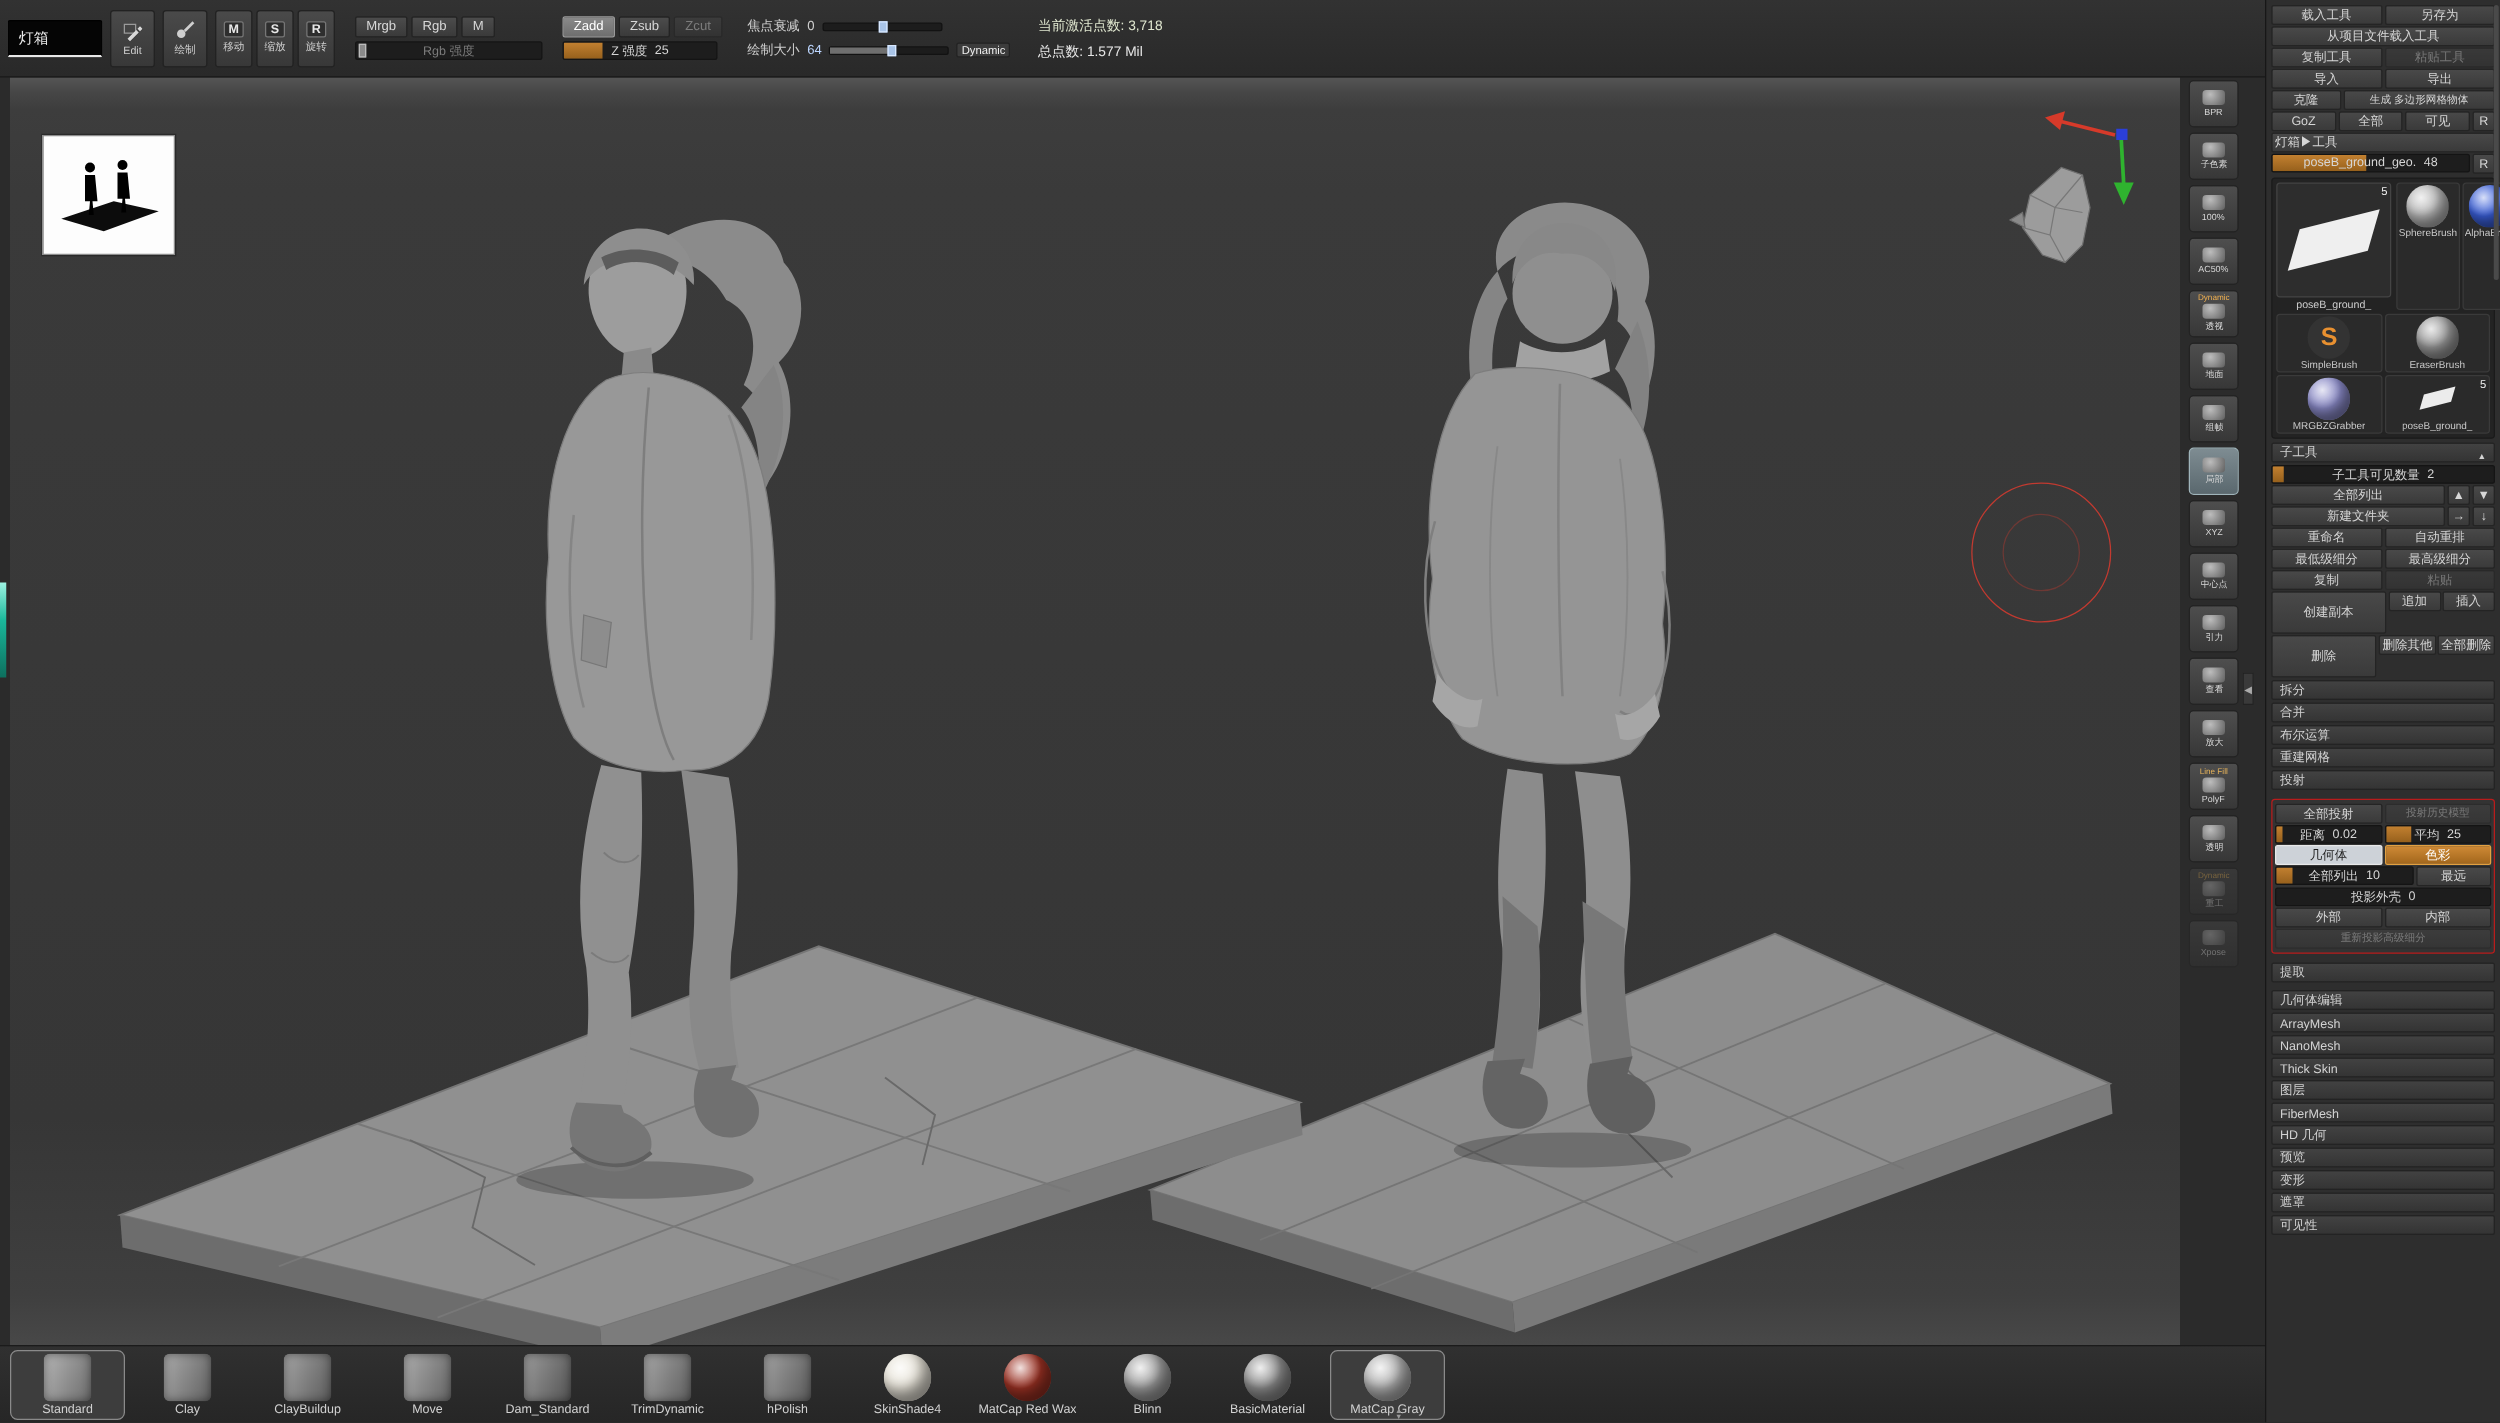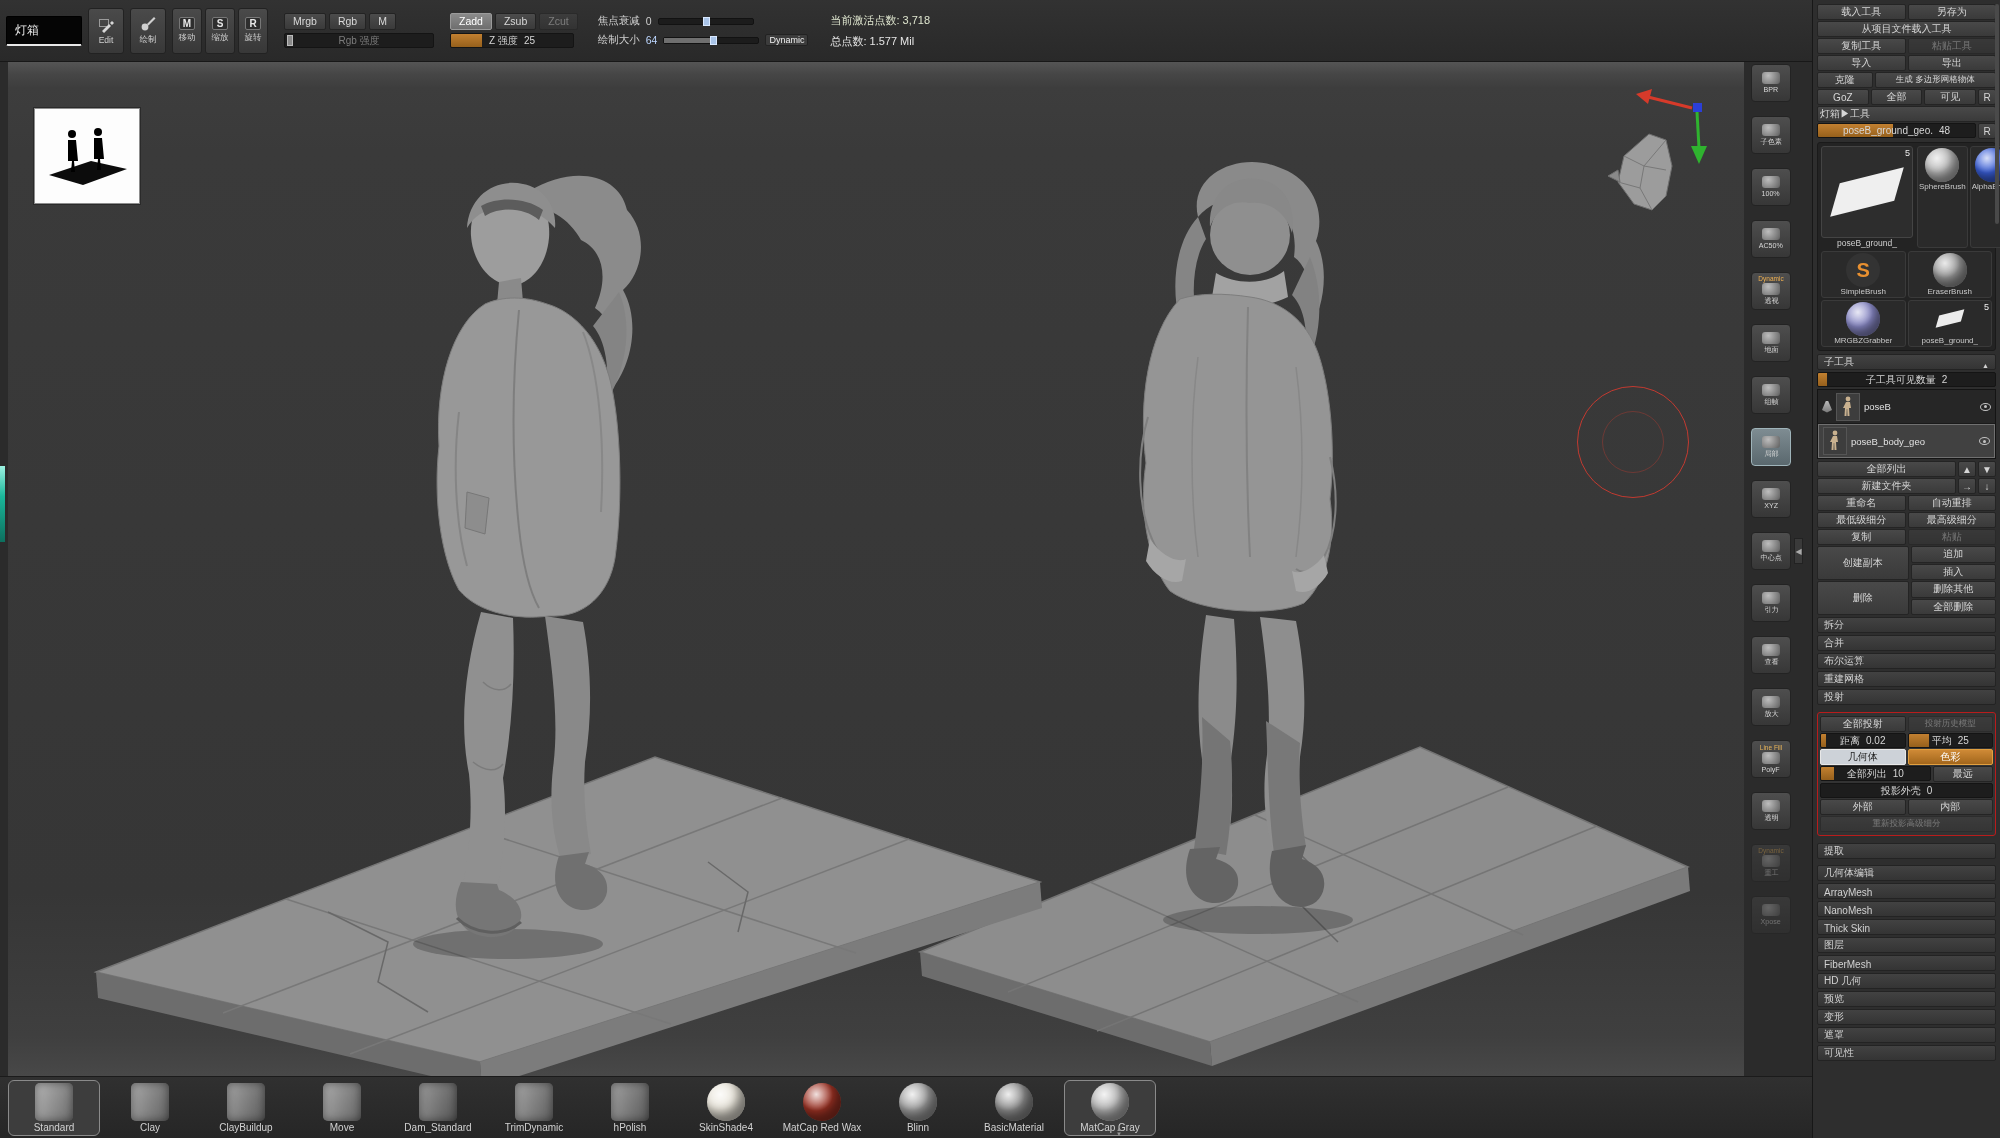--- a/index.html
+++ b/index.html
@@ -34,39 +34,39 @@
 
 #canvas{position:absolute;left:8px;top:62px;width:1736px;height:1014px;background:linear-gradient(180deg,#555 0,#464646 12px,#3d3d3d 26px,#3a3a3a 90px,#363636 82%,#3f3f3f 96%,#484848 100%);overflow:hidden}
 #nav-thumb{position:absolute;left:26px;top:46px;width:106px;height:96px;background:#fdfdfd;border:1px solid #8d8d8d;box-shadow:0 0 0 1px #2a2a2a}
 #cursor{position:absolute;left:1569px;top:324px;width:112px;height:112px;border:1.6px solid #c23a30;border-radius:50%}
 #cursor::after{content:"";position:absolute;left:24px;top:24px;right:24px;bottom:24px;border:1px solid rgba(194,58,48,.38);border-radius:50%}
 #gizmo{position:absolute;left:1626px;top:22px}
 #headpreview{position:absolute;left:1596px;top:64px}
 #divider-handle{position:absolute;left:1794px;top:538px;width:9px;height:26px;background:#3a3a3a;border:1px solid #222;color:#aaa;font-size:8px;display:flex;align-items:center;justify-content:center}
 #accent-strip{position:absolute;left:0;top:466px;width:5px;height:76px;background:linear-gradient(#9df2e2,#1ab79a 40%,#0d6f5e)}
 
-#shelf{position:absolute;left:1748px;top:64px;width:46px;display:flex;flex-direction:column;gap:14px;align-items:center}
+#shelf{position:absolute;left:1748px;top:64px;width:46px;display:flex;flex-direction:column;gap:4px;align-items:center}
 .shelf-item{width:40px;height:38px;background:linear-gradient(#4e4e4e,#373737);border:1px solid #232323;border-radius:4px;display:flex;flex-direction:column;align-items:center;justify-content:center;gap:1px}
 .shelf-item.active{background:linear-gradient(#7e8c92,#5a686e);border-color:#9fb4ba}
 .shelf-item.dim{opacity:.4}
 .shelf-item .stag{font-size:6.5px;color:#e8b45a;line-height:6px}
 .shelf-item .stag.accent{color:#f0b050}
 .shelf-item .sicon{width:18px;height:12px;border-radius:3px;background:radial-gradient(circle at 35% 30%,#bdbdbd,#5e5e5e)}
 .shelf-item .slabel{font-size:7.5px;color:#d8d8d8;white-space:nowrap;transform:scale(.95)}
 
 #panel{position:absolute;left:1812px;top:0;width:188px;height:1138px;background:#2e2e2e;border-left:1px solid #171717;overflow:hidden;padding-top:3px}
 .prow{display:flex;gap:2px;margin:1px 4px}
 .btn{flex:1;height:16px;font-size:10px;color:#d6d6d6;background:linear-gradient(#494949,#3a3a3a);border:1px solid #242424;border-radius:2px;display:flex;align-items:center;justify-content:center;white-space:nowrap;overflow:hidden;text-overflow:ellipsis;padding:0 2px}
 .btn.dim{opacity:.42}
 .btn.tiny{flex:0 0 18px}
 .btn.tall{height:34px}
 .btn.sel-light{background:#cdd2d8;color:#1d1d1d;border-color:#e8e8e8}
 .btn.sel-orange{background:linear-gradient(#cf8a36,#a2661c);color:#fff;border-color:#e2a040}
 .btn.small-font{font-size:8.5px}
-.col2{flex:1;display:flex;flex-direction:column;gap:1px}
+.col2{flex:1;display:flex;flex-direction:row;gap:1px}
 .sect{height:16px;margin:2px 4px;background:linear-gradient(#424242,#343434);border:1px solid #232323;border-radius:2px;font-size:10px;color:#d2d2d2;display:flex;align-items:flex-end;padding:0 6px;justify-content:space-between}
 .pslider{flex:1}
 #thumbzone{margin:3px 4px;background:#232323;border:1px solid #1a1a1a;border-radius:3px;padding:3px}
 #thumbtop{display:flex;gap:4px}
 #bigthumb{position:relative;width:92px;height:92px;background:#2d2d2d;border:1px solid #444;border-radius:3px}
 #bigthumb .plane{position:absolute;left:12px;top:30px;width:66px;height:30px;background:#efefef;transform:rotate(-14deg) skewX(-30deg)}
 .badge{position:absolute;right:2px;top:1px;font-size:9px;color:#eee;z-index:3}
 #bigthumb-label{font-size:8.5px;color:#cfcfcf;text-align:center;width:92px;overflow:hidden;text-overflow:ellipsis;white-space:nowrap}
 #tgridA{display:flex;flex-direction:row;gap:2px;flex:1}
 #tgridB{display:grid;grid-template-columns:1fr 1fr;gap:2px;margin-top:3px}
@@ -447,43 +447,20 @@
     <span>子工具</span>
     <span style="font-size:7px">▲</span>
   </div>
   <div class="prow">
     <div class="slider pslider">
       <div class="fill" style="width:5%"></div>
       <span>子工具可见数量</span>
       <span>2</span>
     </div>
   </div>
-  <div id="st-list">
-    <div class="st-row">
-      <span class="st-pen"></span>
-      <span class="st-thumb">
-        <svg width="12" height="22" viewBox="0 0 12 22">
-            <circle cx="6" cy="3" r="2.4" fill="#c9b18f"></circle>
-            <path d="M4 6 h4 l1 6 h-2 l.5 8 h-2 l-.3-7 h-.4 l-.3 7 h-2 l.5-8 h-2 z" fill="#c9b18f"></path>
-          </svg>
-      </span>
-      <span class="st-name">poseB</span>
-      <span class="st-eye"></span>
-    </div>
-    <div class="st-row selected">
-      <span class="st-thumb">
-        <svg width="12" height="22" viewBox="0 0 12 22">
-            <circle cx="6" cy="3" r="2.4" fill="#c9b18f"></circle>
-            <path d="M4 6 h4 l1 6 h-2 l.5 8 h-2 l-.3-7 h-.4 l-.3 7 h-2 l.5-8 h-2 z" fill="#c9b18f"></path>
-          </svg>
-      </span>
-      <span class="st-name">poseB_body_geo</span>
-      <span class="st-eye"></span>
-    </div>
-  </div>
   <div class="prow">
     <button class="btn">全部列出</button>
     <button class="btn tiny">▲</button>
     <button class="btn tiny">▼</button>
   </div>
   <div class="prow">
     <button class="btn">新建文件夹</button>
     <button class="btn tiny">→</button>
     <button class="btn tiny">↓</button>
   </div>

